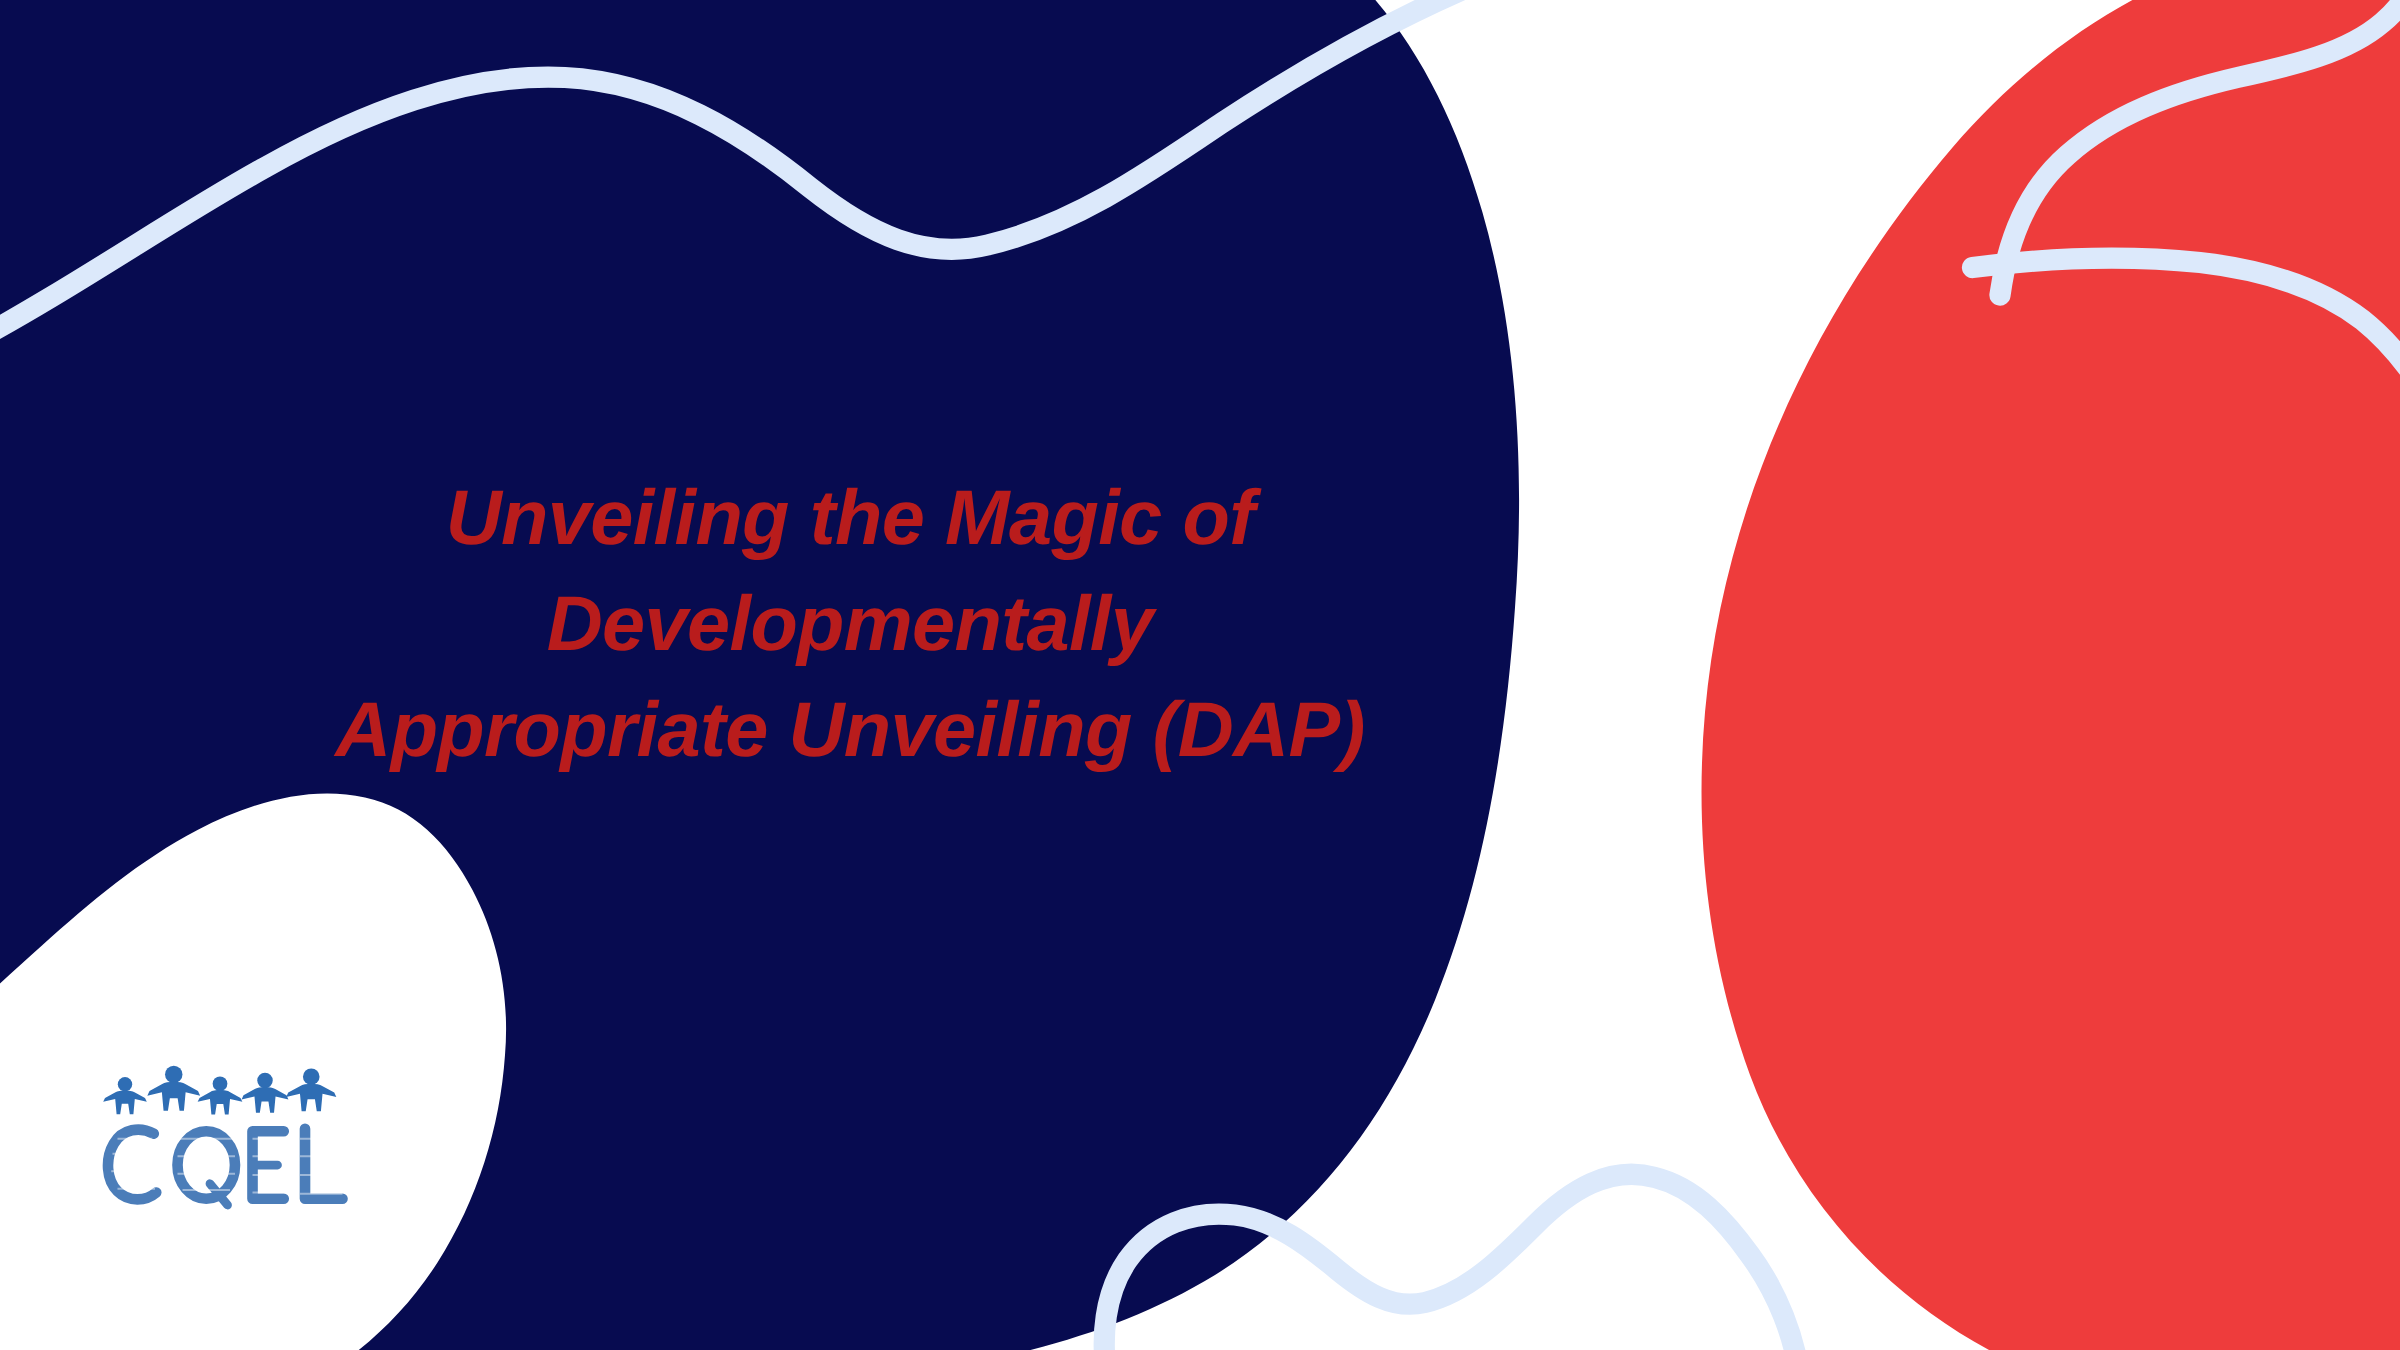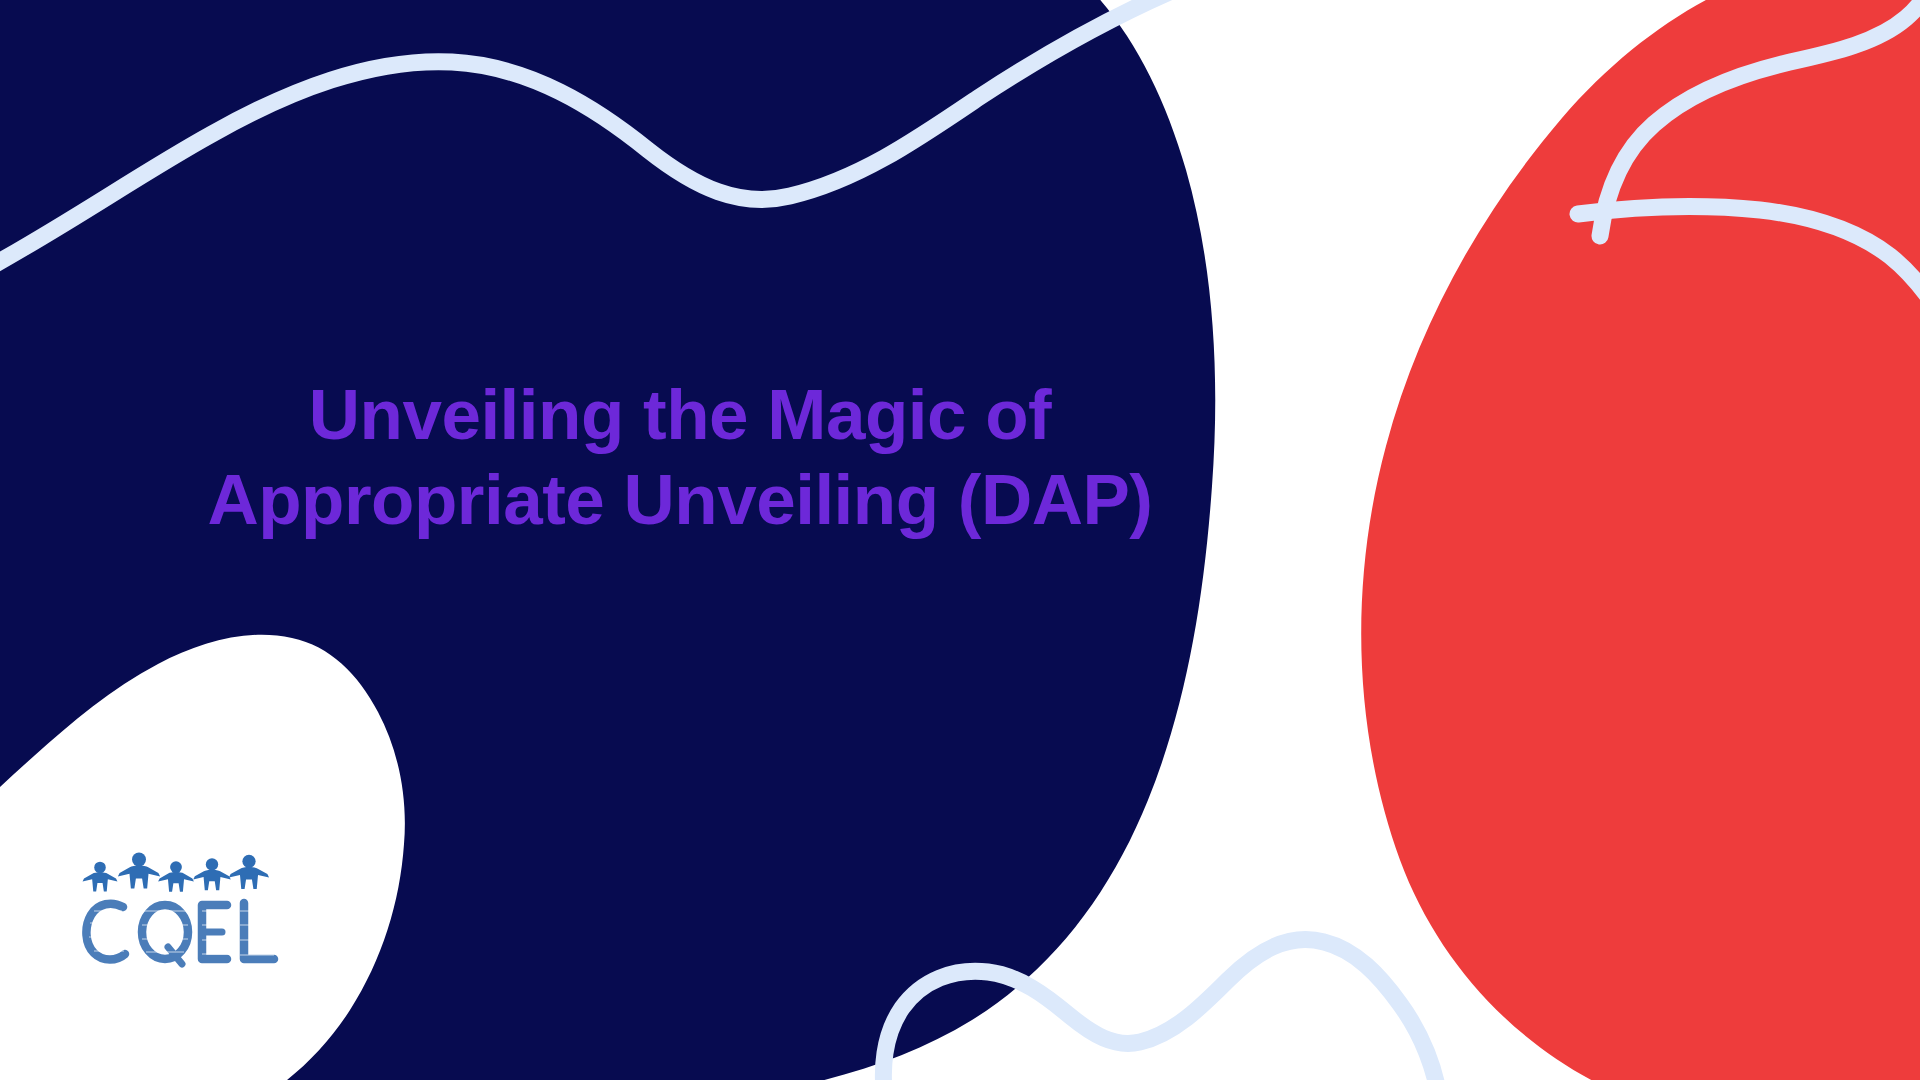--- a/index.html
+++ b/index.html
@@ -30,27 +30,28 @@
   #title-block {
     position: absolute;
     left: 150px;
     top: 372px;
     width: 1060px;
     text-align: center;
     z-index: 5;
   }
   .title-line {
     display: block;
-    color: #6d28d9;
+    color: #b91c1c;
     font-family: "Liberation Sans", sans-serif;
     font-weight: bold;
-    font-size: 71px;
+    font-size: 62px;
     line-height: 85px;
     letter-spacing: -0.5px;
     white-space: nowrap;
+    font-style: italic;
   }
   #logo-wrap {
     position: absolute;
     left: 72px;
     top: 845px;
     width: 215px;
     height: 125px;
     z-index: 6;
   }
   #logo-svg {
@@ -125,20 +126,21 @@
              C 1092 1034 1114 1048 1140 1042
              C 1174 1034 1202 1006 1228 980
              C 1256 952 1288 932 1324 942
              C 1356 950 1380 976 1400 1004
              C 1422 1034 1436 1070 1440 1104"></path>
 
   </svg>
 
   <div id="title-block">
     <span class="title-line">Unveiling the Magic of</span>
+    <span class="title-line">Developmentally</span>
     <span class="title-line">Appropriate Unveiling (DAP)</span>
   </div>
 
   <div id="logo-wrap">
     <svg id="logo-svg" viewBox="0 0 215 125">
       <defs>
 
         <g id="kid">
           <circle cx="0" cy="-17" r="7.2"></circle>
           <path d="M -9.5 -9

